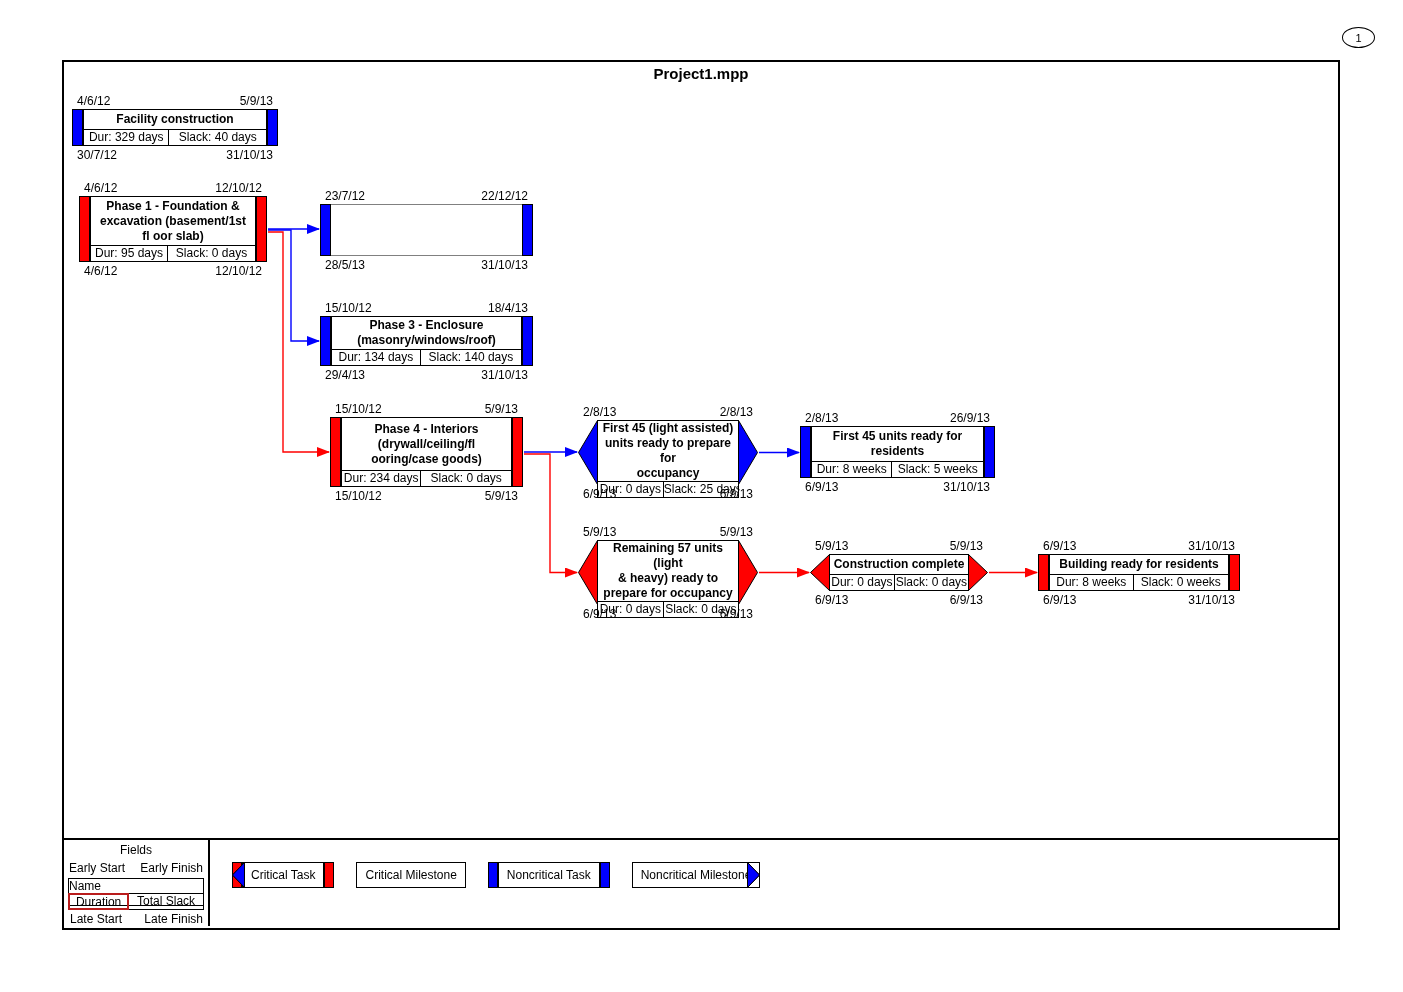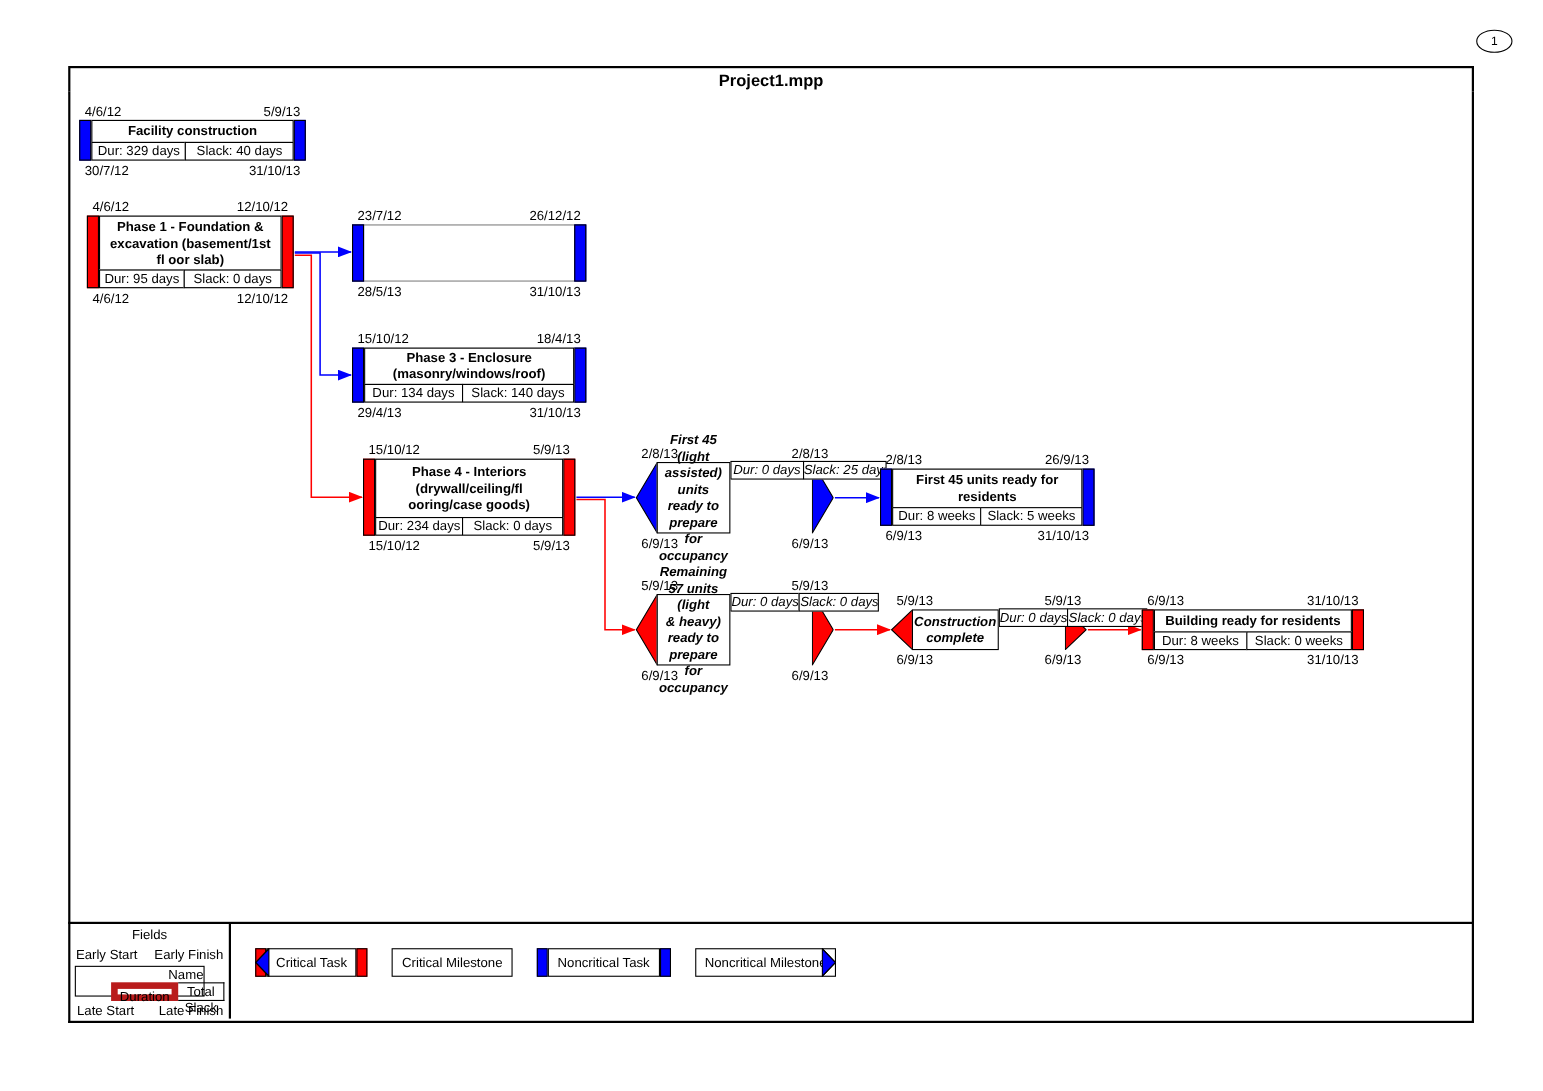--- a/index.html
+++ b/index.html
@@ -15,42 +15,42 @@
 
   #page-num{position:absolute;left:1342px;top:27px;width:33px;height:21px;
             border:1.5px solid #000;border-radius:50%;box-sizing:border-box;
             display:flex;align-items:center;justify-content:center;font-size:11px;}
 
   
   #fields-box{position:absolute;left:0;top:0;width:146px;height:86px;
               border-right:2px solid #000;font-size:12px;box-sizing:border-box;}
   .f-title{position:absolute;top:3px;left:0;width:100%;text-align:center;}
   .f-early{position:absolute;top:21px;left:5px;right:5px;display:flex;justify-content:space-between;}
-  .f-name{position:absolute;top:38px;left:4px;right:22px;height:28px;border:1px solid #000;
-          text-align:right;line-height:14px;box-sizing:border-box;}
+  .f-name{position:absolute;top:38px;left:4px;right:4px;height:28px;border:1px solid #000;
+          text-align:left;line-height:14px;box-sizing:border-box;}
   .f-durrow{position:absolute;top:53px;left:4px;right:4px;height:17px;display:flex;}
-  .f-dur{width:45%;border:6px solid #b91c1c;text-align:center;line-height:15px;box-sizing:border-box;margin-left:33px;}
+  .f-dur{width:45%;border:2px solid #b91c1c;text-align:center;line-height:15px;box-sizing:border-box;}
   .f-slack{flex:1;border:1px solid #000;border-left:none;text-align:center;line-height:15px;box-sizing:border-box;}
   .f-late{position:absolute;top:72px;left:6px;right:5px;display:flex;justify-content:space-between;}
 
   
   #legend-items{position:absolute;left:168px;top:22px;display:flex;gap:22px;height:26px;}
   .li{display:flex;align-items:stretch;height:26px;}
   .li .lbar{width:10px;box-sizing:border-box;border:1px solid #000;}
   .li .llabel{border:1px solid #000;padding:0 8px;display:flex;align-items:center;
               font-size:12px;background:#fff;white-space:nowrap;}
   .li svg{display:block;}
 
   
   .node{position:absolute;box-sizing:border-box;z-index:2;}
   .node .nbox{position:absolute;inset:0;border:1px solid #808080;background:#fff;box-sizing:border-box;}
   .task .bar{position:absolute;top:0;bottom:0;width:11px;box-sizing:border-box;border:1px solid #000;}
   .bar.l{left:0}.bar.r{right:0}
   .task .center{position:absolute;left:11px;right:11px;top:0;bottom:0;display:flex;flex-direction:column;}
-  .ms .center{position:absolute;left:19px;right:19px;top:0;bottom:0;display:flex;flex-direction:row;font-style:italic;}
+  .ms .center{position:absolute;left:19px;right:19px;top:0;bottom:0;display:flex;flex-direction:column;}
   .ntitle{flex:1;border:1px solid #000;background:#fff;font-weight:bold;font-size:12px;
           line-height:15px;text-align:center;white-space:pre-line;display:flex;
           align-items:center;justify-content:center;box-sizing:border-box;padding:0 1px;}
   .nrow{height:17px;display:flex;margin-top:-1px;}
   .ncell{border:1px solid #000;box-sizing:border-box;font-size:12px;line-height:15px;
          text-align:center;background:#fff;white-space:nowrap;overflow:hidden;}
   .ncell.dur{width:47%;}
   .ncell.slk{flex:1;margin-left:-1px;}
   .date{position:absolute;font-size:12px;white-space:nowrap;}
   .date.es{top:-15px;left:5px;}
@@ -177,21 +177,21 @@
       <div class="date es">4/6/12</div>
       <div class="date ef">12/10/12</div>
       <div class="date ls">4/6/12</div>
       <div class="date lf">12/10/12</div>
     </div>
     <div class="node task" style="left: 320px; top: 204px; width: 213px; height: 52px;">
       <div class="nbox"></div>
       <div class="bar l" style="background: rgb(0, 0, 255);"></div>
       <div class="bar r" style="background: rgb(0, 0, 255);"></div>
       <div class="date es">23/7/12</div>
-      <div class="date ef">26/12/12</div>
+      <div class="date ef">22/12/12</div>
       <div class="date ls">28/5/13</div>
       <div class="date lf">31/10/13</div>
     </div>
     <div class="node task" style="left: 320px; top: 316px; width: 213px; height: 50px;">
       <div class="nbox"></div>
       <div class="bar l" style="background: rgb(0, 0, 255);"></div>
       <div class="bar r" style="background: rgb(0, 0, 255);"></div>
       <div class="center">
         <div class="ntitle">Phase 3 - Enclosure
 (masonry/windows/roof)</div>

